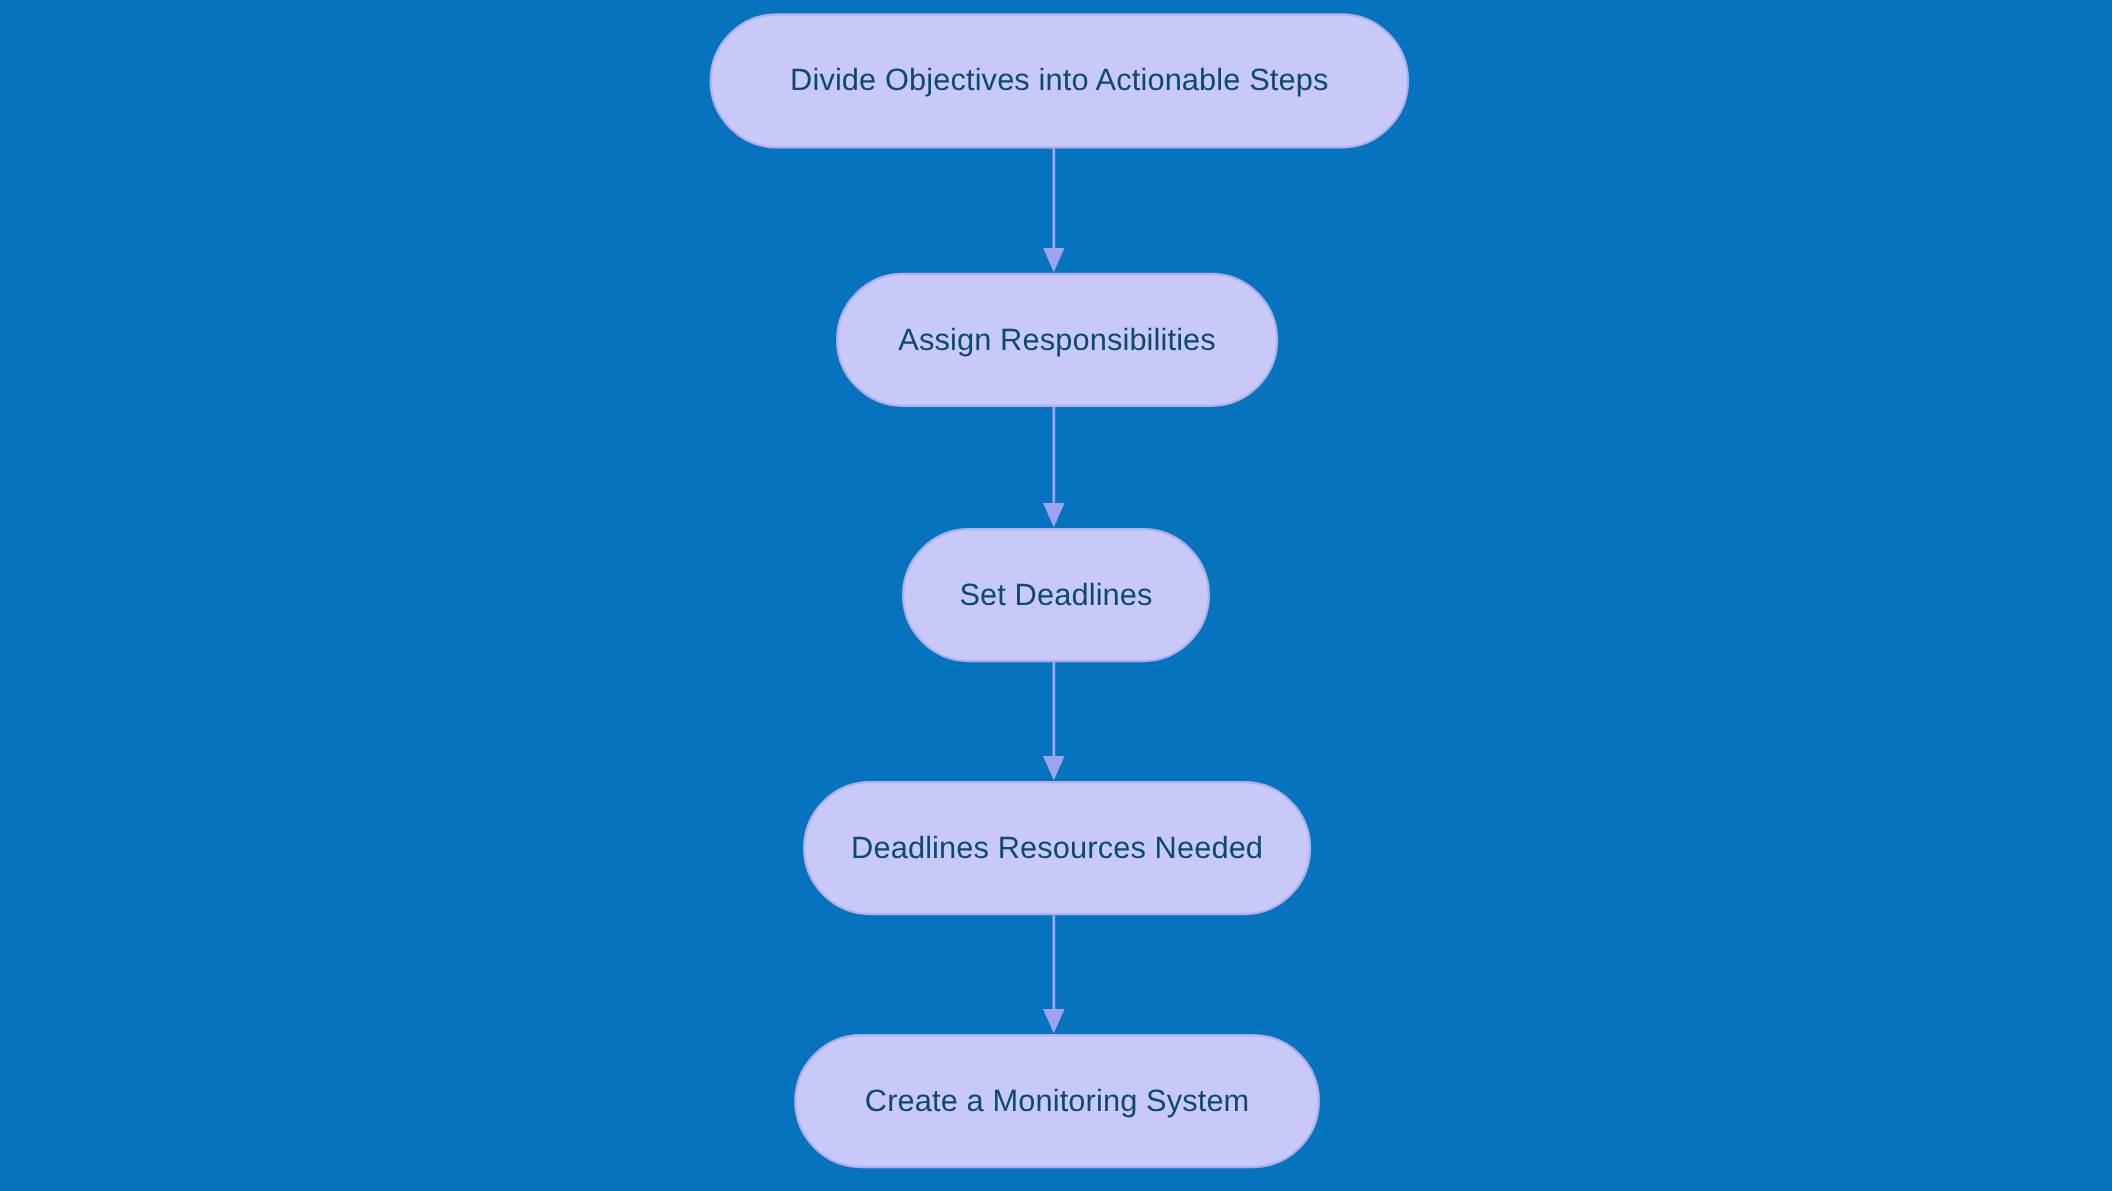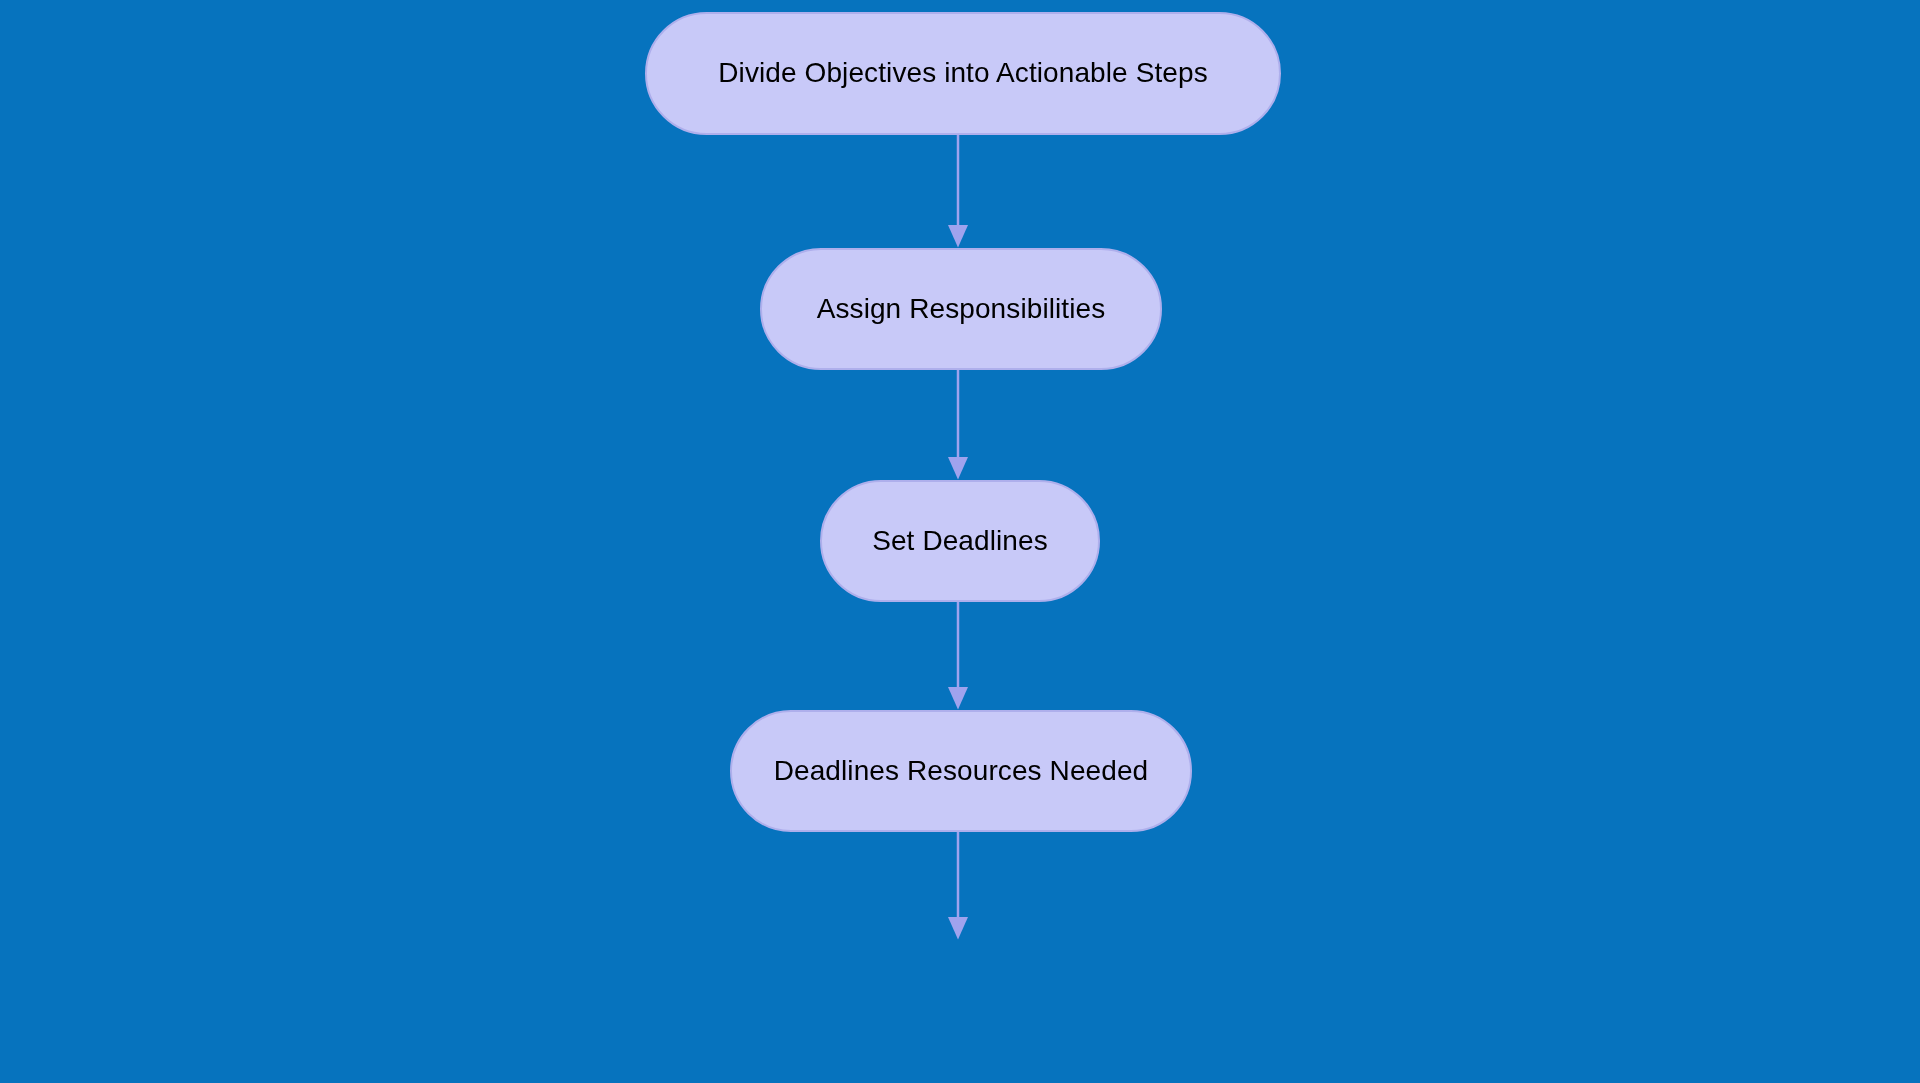--- a/index.html
+++ b/index.html
@@ -45,21 +45,21 @@
     box-sizing: border-box;
     display: flex;
     align-items: center;
     justify-content: center;
     background: #c8c9f8;
     border: 2px solid #aeafec;
     border-radius: 62px;
   }
 
   .flow-node-label {
-    color: #000000;
+    color: #0c4a6e;
     font-family: "Liberation Sans", sans-serif;
     font-size: 28px;
     font-weight: 400;
     letter-spacing: 0.1px;
     line-height: 1.15;
     white-space: nowrap;
     text-align: center;
     user-select: none;
   }
 
@@ -110,15 +110,18 @@
     </div>
 
     <div class="flow-node node-pos-1">
       <span class="flow-node-label">Assign Responsibilities</span>
     </div>
 
     <div class="flow-node node-pos-3">
       <span class="flow-node-label">Deadlines Resources Needed</span>
     </div>
 
+    <div class="flow-node node-pos-4">
+      <span class="flow-node-label">Create a Monitoring System</span>
+    </div>
 
   </div>
 </div>
 
 </body></html>

